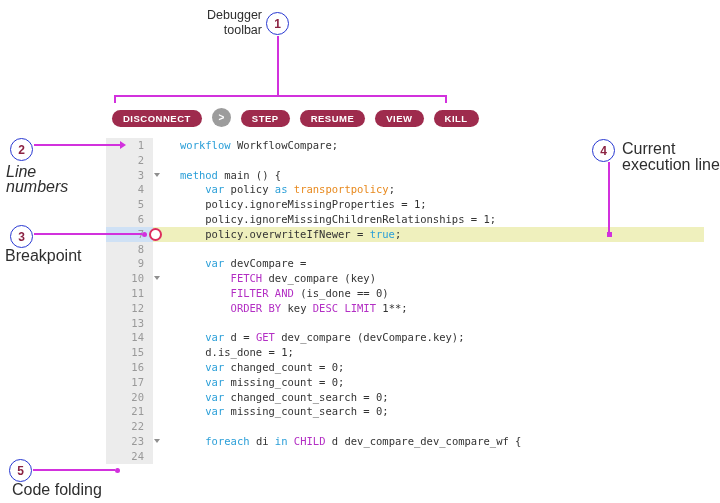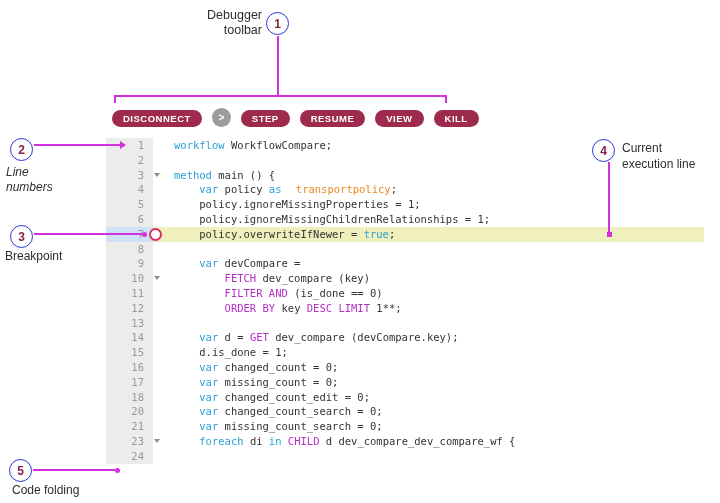--- a/index.html
+++ b/index.html
@@ -5,21 +5,21 @@
   html,body{margin:0;padding:0;background:#fff;}
   body{width:720px;height:503px;position:relative;font-family:"Liberation Sans",sans-serif;overflow:hidden;}
 
   .canvas{position:absolute;left:0;top:0;width:720px;height:420px;}
 
   
   .co-circle{position:absolute;width:23px;height:23px;box-sizing:border-box;
     border:1.6px solid var(--callout-ring-blue,#2838d2);border-radius:50%;
     background:#fff;display:flex;align-items:center;justify-content:center;
     font-weight:bold;font-size:12px;color:var(--callout-number-maroon,#8b2242);z-index:5;}
-  .co-label{position:absolute;font-size:12px;line-height:14.5px;color:#2e2e2e;}
+  .co-label{position:absolute;font-size:16px;line-height:14.5px;color:#2e2e2e;}
 
   .h-line{position:absolute;height:2px;background:var(--accent-magenta,#d231dd);}
   .h-line.head::after{content:"";position:absolute;right:-6px;top:-3px;width:0;height:0;
     border-left:6px solid var(--accent-magenta,#d231dd);
     border-top:4px solid transparent;border-bottom:4px solid transparent;}
   .h-line.dot::after{content:"";position:absolute;right:-5px;top:-1.5px;width:5px;height:5px;
     border-radius:50%;background:var(--accent-magenta,#d231dd);}
   .v-line{position:absolute;width:2px;background:var(--accent-magenta,#d231dd);}
   .v-line.sqdot::after{content:"";position:absolute;bottom:-2px;left:-1.5px;width:5px;height:5px;
     background:var(--accent-magenta,#d231dd);}
@@ -58,27 +58,27 @@
     background:var(--button-gray,#9c9c9c);color:#fff;font-weight:bold;font-size:10px;
     display:inline-flex;align-items:center;justify-content:center;}
 
   
   .editor{position:absolute;left:106px;top:138px;width:598px;
     font-family:"DejaVu Sans Mono","Liberation Mono",monospace;font-size:10.5px;line-height:14.8px;}
   .row{display:flex;height:14.8px;}
   .gut{flex:none;width:47px;box-sizing:border-box;background:var(--gutter-bg,#ececec);
     color:var(--line-number-gray,#999);text-align:right;padding-right:9px;position:relative;}
   .row.bp .gut{background:var(--breakpoint-gutter-blue,#cfe1f5);}
-  .code{flex:1;padding-left:21px;white-space:pre;color:var(--code-text,#333);}
+  .code{flex:1;padding-left:27px;white-space:pre;color:var(--code-text,#333);}
   .row.cur .code{background:var(--current-line-yellow,#eff0bd);}
   .fold{position:absolute;right:-7px;top:5px;width:0;height:0;
     border-left:3.5px solid transparent;border-right:3.5px solid transparent;
     border-top:4.5px solid #8f8f8f;}
   .seg-kw{color:var(--keyword-blue,#2b9fd8);}
-  .seg-type{color:var(--type-orange,#e8891d);margin-left:8px;}
+  .seg-type{color:var(--type-orange,#e8891d);}
   .seg-sql{color:var(--query-magenta,#b32fc4);}
   .seg-plain{color:var(--code-text,#333);}
 
   .breakpoint{position:absolute;left:149px;top:228px;width:13px;height:13px;box-sizing:border-box;
     border:2.5px solid var(--breakpoint-ring,#dd2d5e);border-radius:50%;background:#fff;z-index:4;}
 </style>
 </head>
 <body style="--accent-magenta: #d231dd; --callout-ring-blue: #2838d2; --callout-number-maroon: #8b2242; --button-maroon: #9e2b4d; --button-gray: #9c9c9c; --keyword-blue: #2b9fd8; --type-orange: #e8891d; --query-magenta: #b32fc4; --code-text: #333333; --gutter-bg: #ececec; --line-number-gray: #999999; --current-line-yellow: #eff0bd; --breakpoint-gutter-blue: #cfe1f5; --breakpoint-ring: #dd2d5e;">
 
 <div class="canvas">
@@ -163,30 +163,30 @@
       </div>
       <div class="row">
         <div class="gut">16</div>
         <div class="code"><span class="seg-plain">    </span><span class="seg-kw">var</span><span class="seg-plain"> changed_count = 0;</span></div>
       </div>
       <div class="row">
         <div class="gut">17</div>
         <div class="code"><span class="seg-plain">    </span><span class="seg-kw">var</span><span class="seg-plain"> missing_count = 0;</span></div>
       </div>
       <div class="row">
-        <div class="gut">18</div>
-        <div class="code"><span class="seg-plain">    </span><span class="seg-kw">var</span><span class="seg-plain"> changed_count_edit = 0;</span></div>
-      </div>
-      <div class="row">
         <div class="gut">20</div>
         <div class="code"><span class="seg-plain">    </span><span class="seg-kw">var</span><span class="seg-plain"> changed_count_search = 0;</span></div>
       </div>
       <div class="row">
         <div class="gut">21</div>
         <div class="code"><span class="seg-plain">    </span><span class="seg-kw">var</span><span class="seg-plain"> missing_count_search = 0;</span></div>
+      </div>
+      <div class="row">
+        <div class="gut">22</div>
+        <div class="code"></div>
       </div>
       <div class="row">
         <div class="gut">23<span class="fold"></span></div>
         <div class="code"><span class="seg-plain">    </span><span class="seg-kw">foreach</span><span class="seg-plain"> di </span><span class="seg-kw">in</span><span class="seg-plain"> </span><span class="seg-sql">CHILD</span><span class="seg-plain"> d dev_compare_dev_compare_wf {</span></div>
       </div>
       <div class="row">
         <div class="gut">24</div>
         <div class="code"></div>
       </div>
     </div>

